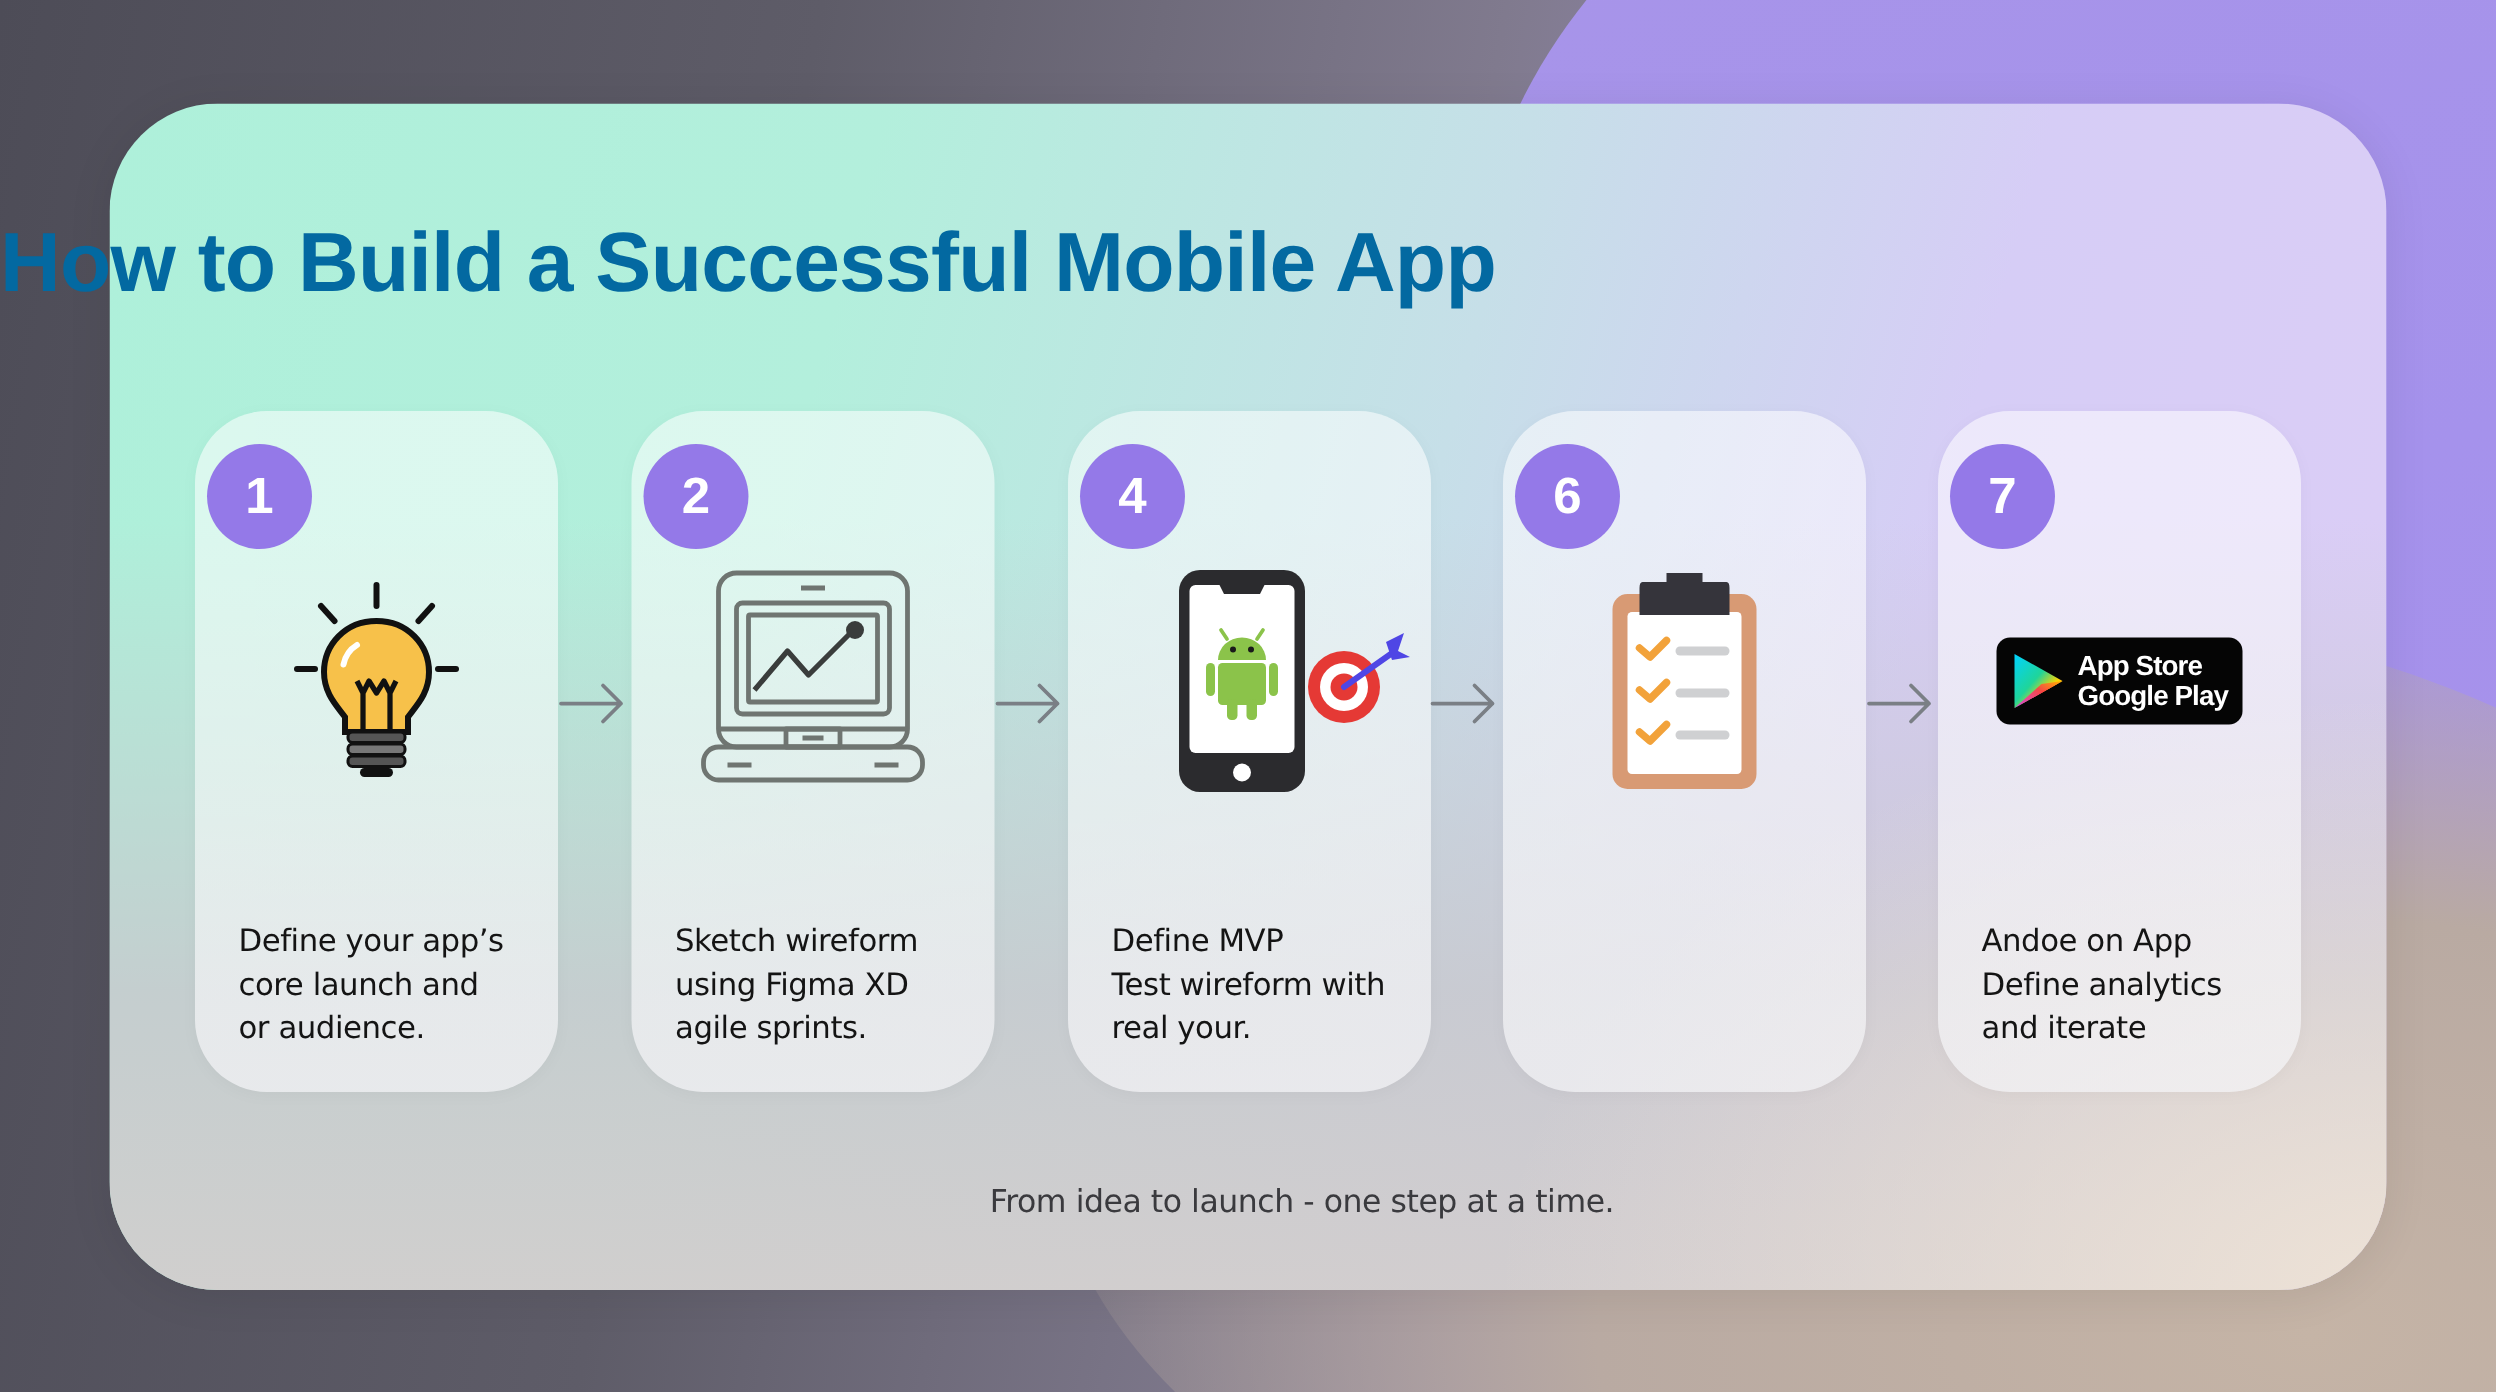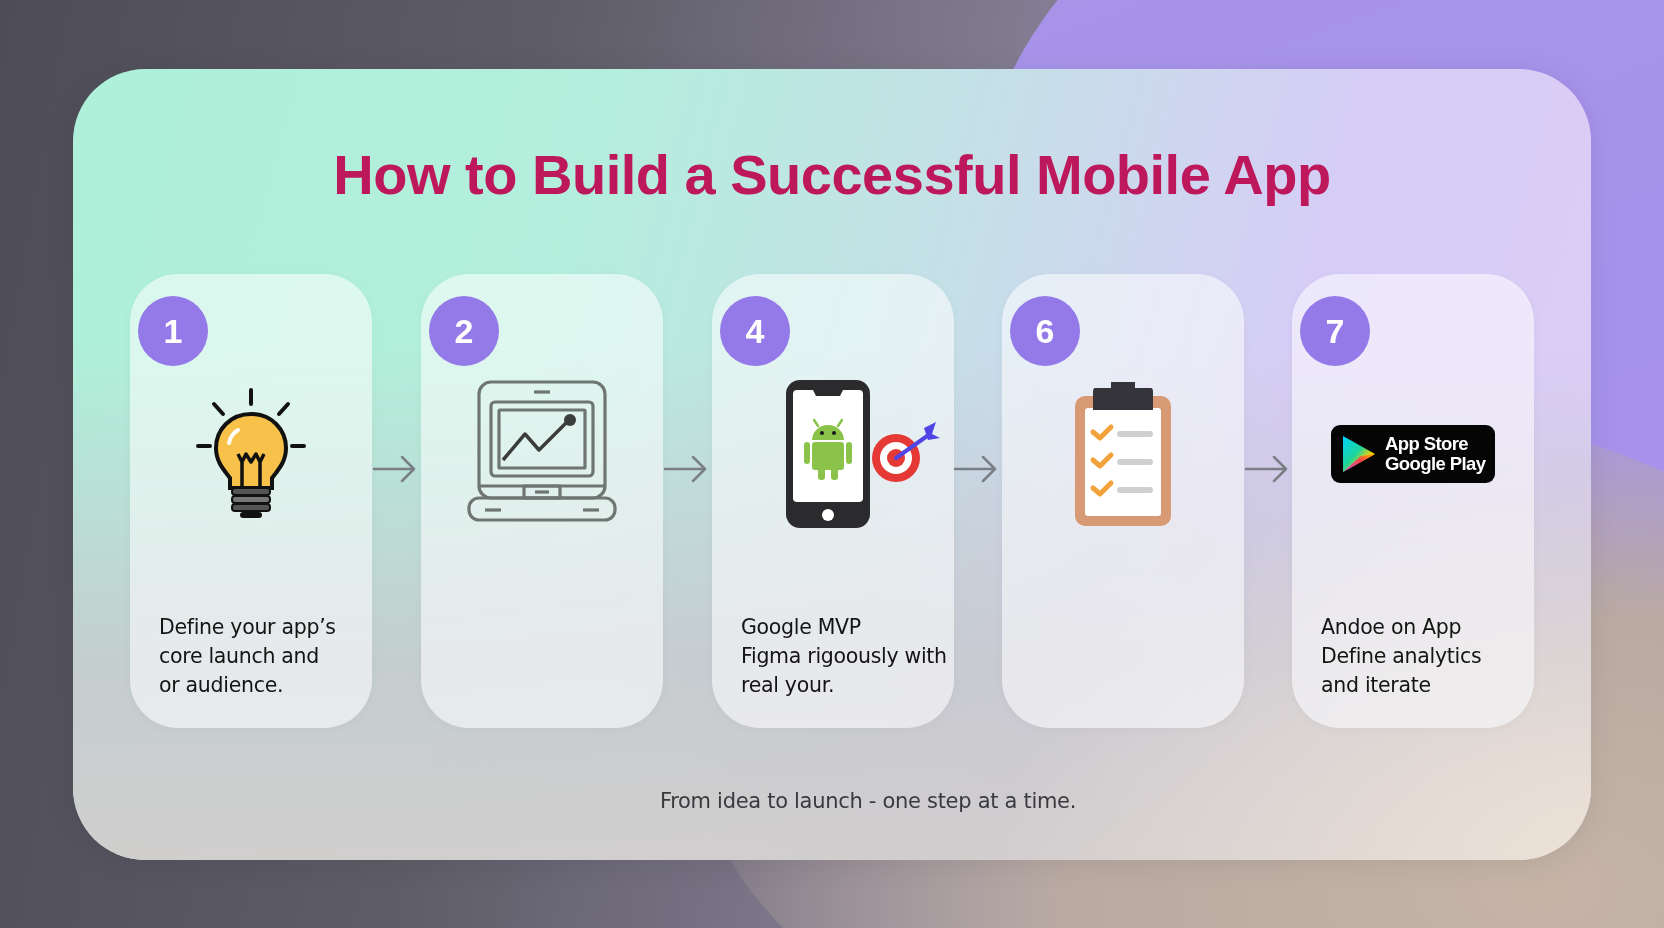--- a/index.html
+++ b/index.html
@@ -30,23 +30,23 @@
     content:""; position:absolute; left:0; top:0; right:0; bottom:0;
     background: linear-gradient(180deg, rgba(0,0,0,0) 35%, rgba(200,200,205,0.85) 75%, rgba(210,205,205,0.95) 100%);
     pointer-events:none;
   }
   .main-card::before {
     content:""; position:absolute; right:0; bottom:0; width:600px; height:400px;
     background: radial-gradient(ellipse at 100% 100%, rgba(240,228,215,0.9) 0%, rgba(240,228,215,0) 70%);
     z-index:1; pointer-events:none;
   }
   .title {
-    position:absolute; left:0; width:1664px; top:142px; text-align:center;
+    position:absolute; left:0; width:1664px; top:142px; 
     font-family:"Liberation Sans", sans-serif; font-weight:bold; font-size:56px;
-    letter-spacing:-0.5px; color:#be185d; z-index:5;
+    letter-spacing:-0.5px; color:#0369a1; z-index:5;
   }
   .step-card {
     position:absolute; top:274px; width:242px; height:454px; border-radius:48px;
     background: linear-gradient(180deg, rgba(255,255,255,0.55) 0%, rgba(255,255,255,0.55) 60%, rgba(245,245,248,0.7) 100%);
     box-shadow: 0 2px 12px rgba(0,0,0,0.03);
     z-index:5;
   }
   .badge {
     position:absolute; left:8px; top:22px; width:70px; height:70px; border-radius:50%;
     background:#9479e8; color:#fff; font-family:"Liberation Sans", sans-serif;
@@ -132,20 +132,25 @@
         <rect x="57" y="108" width="36" height="12"></rect>
         <line x1="68" y1="114" x2="82" y2="114"></line>
         <rect x="2" y="120" width="146" height="22" rx="10"></rect>
         <line x1="18" y1="132" x2="34" y2="132"></line>
         <line x1="116" y1="132" x2="132" y2="132"></line>
       </g>
       <polyline points="36,82 58,56 72,72 100,44" fill="none" stroke="#3a3d3c" stroke-width="3.5" stroke-linejoin="round"></polyline>
       <circle cx="103" cy="42" r="6" fill="#3a3d3c"></circle>
     </svg>
   </div>
+  <div class="step-text">
+    <span>Sketch wireform</span>
+    <span>using Figma XD</span>
+    <span>agile sprints.</span>
+  </div>
 </div>
 
 <svg class="arrow" style="left:663px;" viewBox="0 0 46 34">
   <path d="M2 17 L42 17 M30 5 L42 17 L30 29" stroke="#7a7f85" stroke-width="2.5" fill="none" stroke-linecap="round" stroke-linejoin="round"></path>
 </svg>
 
 <div class="step-card" style="left:712px;">
   <div class="badge">4</div>
   <div class="icon-wrap" style="justify-content:flex-start; padding-left:72px; box-sizing:border-box;">
     <svg width="170" height="152" viewBox="0 0 170 152">
@@ -168,22 +173,22 @@
       <circle cx="50" cy="55" r="2" fill="#1a1a1a"></circle>
 
       <circle cx="112" cy="80" r="24" fill="#e53935"></circle>
       <circle cx="112" cy="80" r="16" fill="#ffffff"></circle>
       <circle cx="112" cy="80" r="9" fill="#e53935"></circle>
       <line x1="112" y1="80" x2="146" y2="56" stroke="#4f46e5" stroke-width="4" stroke-linecap="round"></line>
       <path d="M140 50 L152 44 L148 56 L156 60 L144 62 Z" fill="#4f46e5"></path>
     </svg>
   </div>
   <div class="step-text">
-    <span>Google MVP</span>
-    <span>Figma rigoously with</span>
+    <span>Define MVP</span>
+    <span>Test wireform with</span>
     <span>real your.</span>
   </div>
 </div>
 
 <svg class="arrow" style="left:953px;" viewBox="0 0 46 34">
   <path d="M2 17 L42 17 M30 5 L42 17 L30 29" stroke="#7a7f85" stroke-width="2.5" fill="none" stroke-linecap="round" stroke-linejoin="round"></path>
 </svg>
 
 <div class="step-card" style="left:1002px;">
   <div class="badge">6</div>

